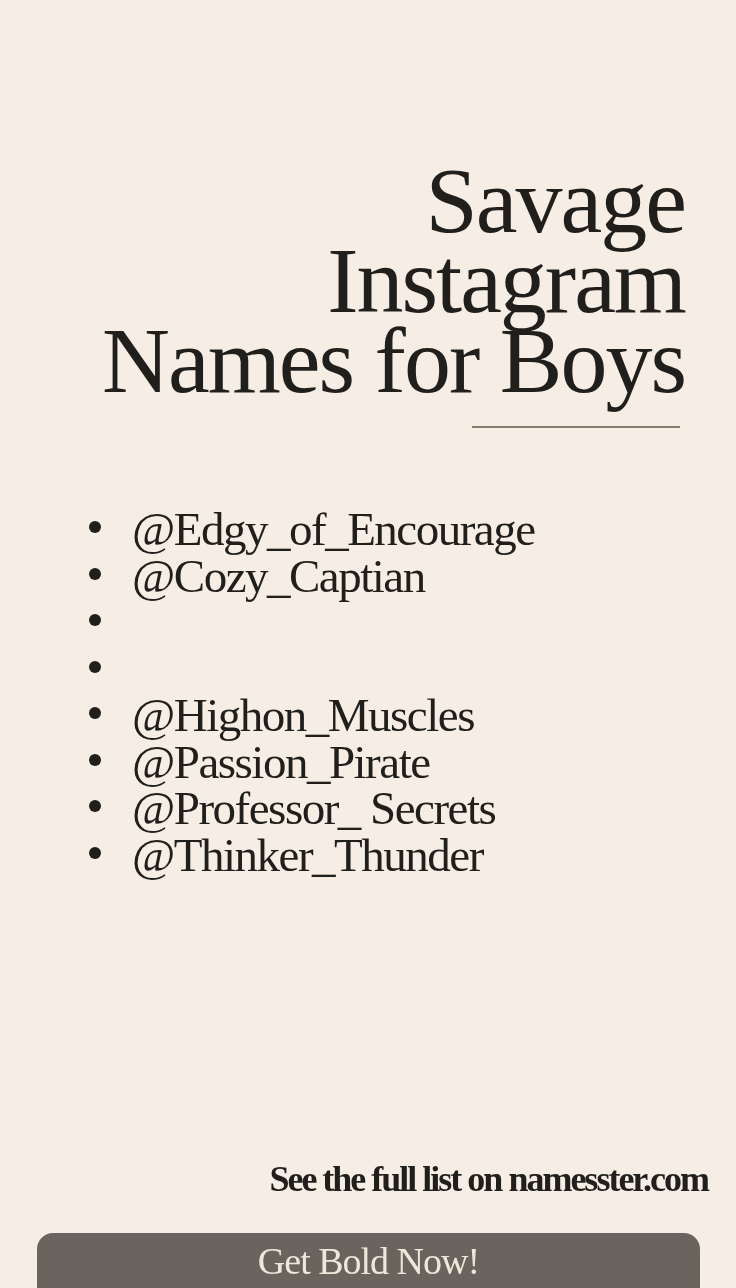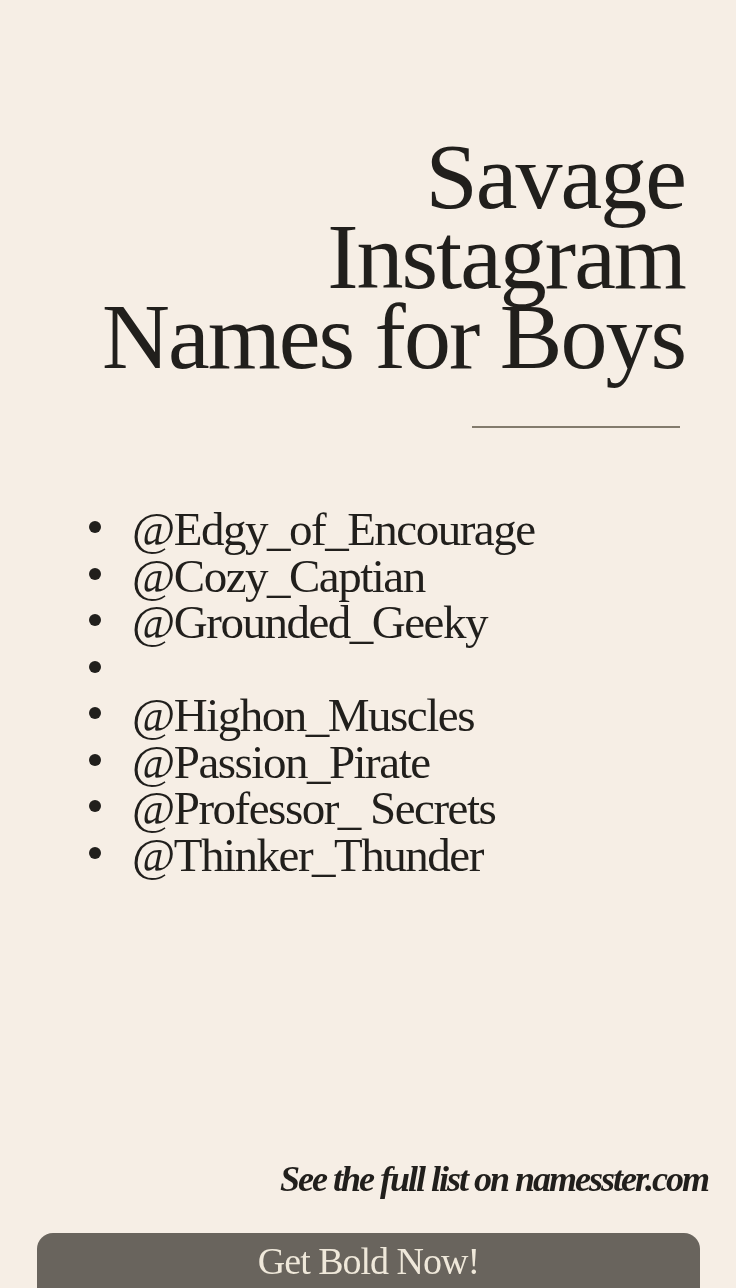--- a/index.html
+++ b/index.html
@@ -17,21 +17,21 @@
   }
   .canvas {
     position: relative;
     width: 736px;
     height: 1288px;
     background: var(--bg);
     overflow: hidden;
   }
   .poster-title {
     position: absolute;
-    top: 136px;
+    top: 160px;
     right: 51px;
     text-align: right;
     font-size: 94px;
     line-height: 80px;
     letter-spacing: -2px;
     font-weight: 400;
     color: var(--ink);
     white-space: nowrap;
   }
   .title-divider {
@@ -69,21 +69,20 @@
     letter-spacing: -1.5px;
     color: var(--ink);
     white-space: nowrap;
   }
   .footer-note {
     position: absolute;
     top: 1160px;
     right: 28px;
     font-size: 36px;
     line-height: 38px;
-    font-style: italic;
     font-weight: bold;
     letter-spacing: -2px;
     color: var(--ink);
     white-space: nowrap;
   }
   .cta-button {
     position: absolute;
     left: 37px;
     top: 1233px;
     width: 663px;
@@ -122,21 +121,20 @@
     <li class="name-row">
       <span class="dot"></span>
       <span class="name-text">@Edgy_of_Encourage</span>
     </li>
     <li class="name-row">
       <span class="dot"></span>
       <span class="name-text">@Cozy_Captian</span>
     </li>
     <li class="name-row">
       <span class="dot"></span>
-      <span class="name-text">@Grounded_Geeky</span>
     </li>
     <li class="name-row">
       <span class="dot"></span>
     </li>
     <li class="name-row">
       <span class="dot"></span>
       <span class="name-text">@Highon_Muscles</span>
     </li>
     <li class="name-row">
       <span class="dot"></span>

